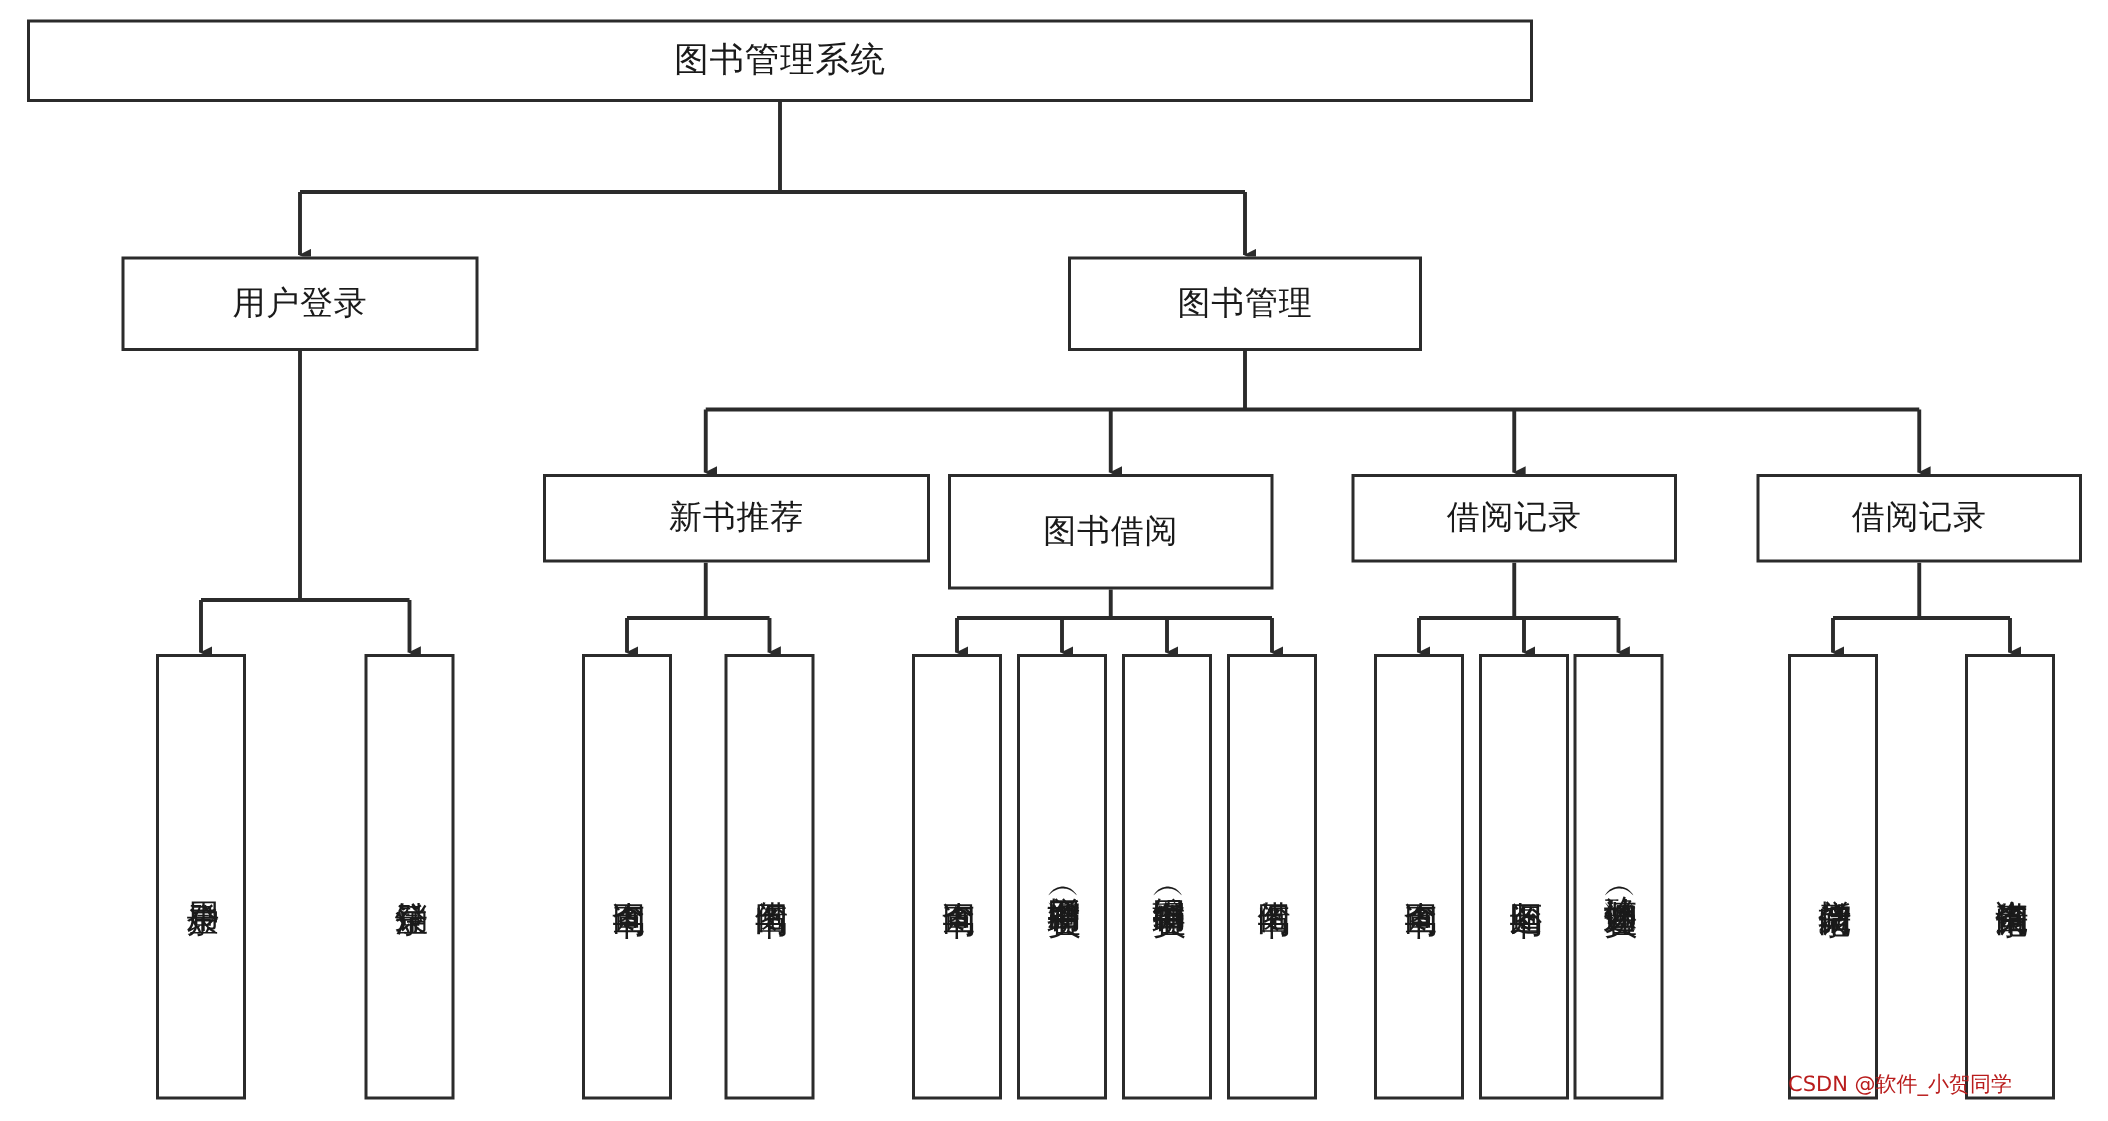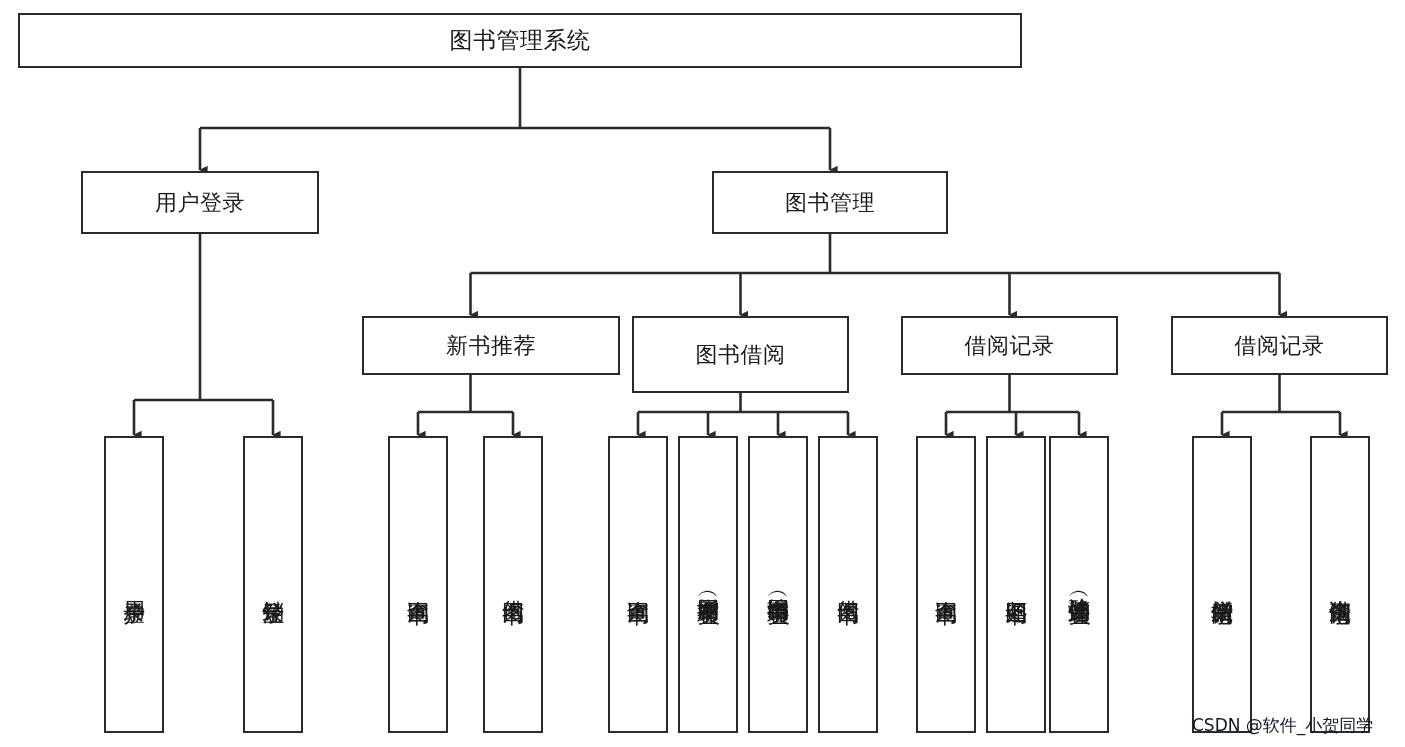--- a/index.html
+++ b/index.html
@@ -55,22 +55,22 @@
   .node-box.vertical .node-label {
     writing-mode: vertical-rl;
     text-orientation: upright;
     font-size: 22px;
     line-height: 1.12;
     letter-spacing: 1px;
     max-height: 290px;
   }
   .watermark {
     position: absolute;
-    color: #0f172a;
-    font-size: 17px;
+    color: #b91c1c;
+    font-size: 14px;
     white-space: nowrap;
     user-select: none;
     pointer-events: none;
   }
 </style>
 </head>
 <body>
 
 <div id="diagram-root">
 

